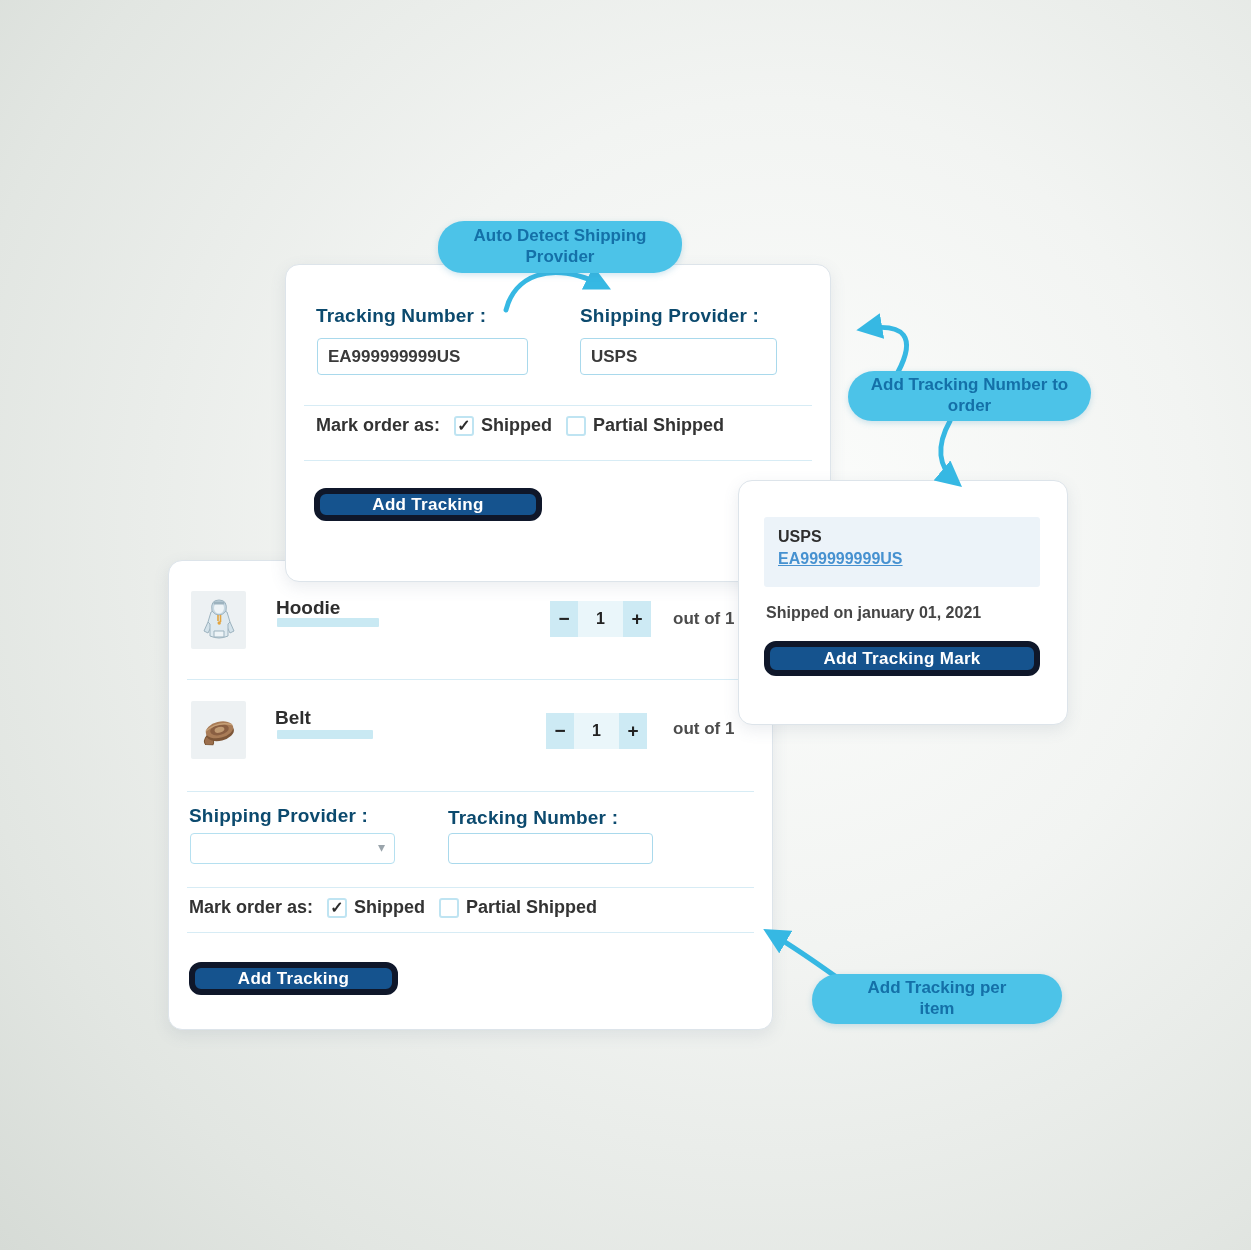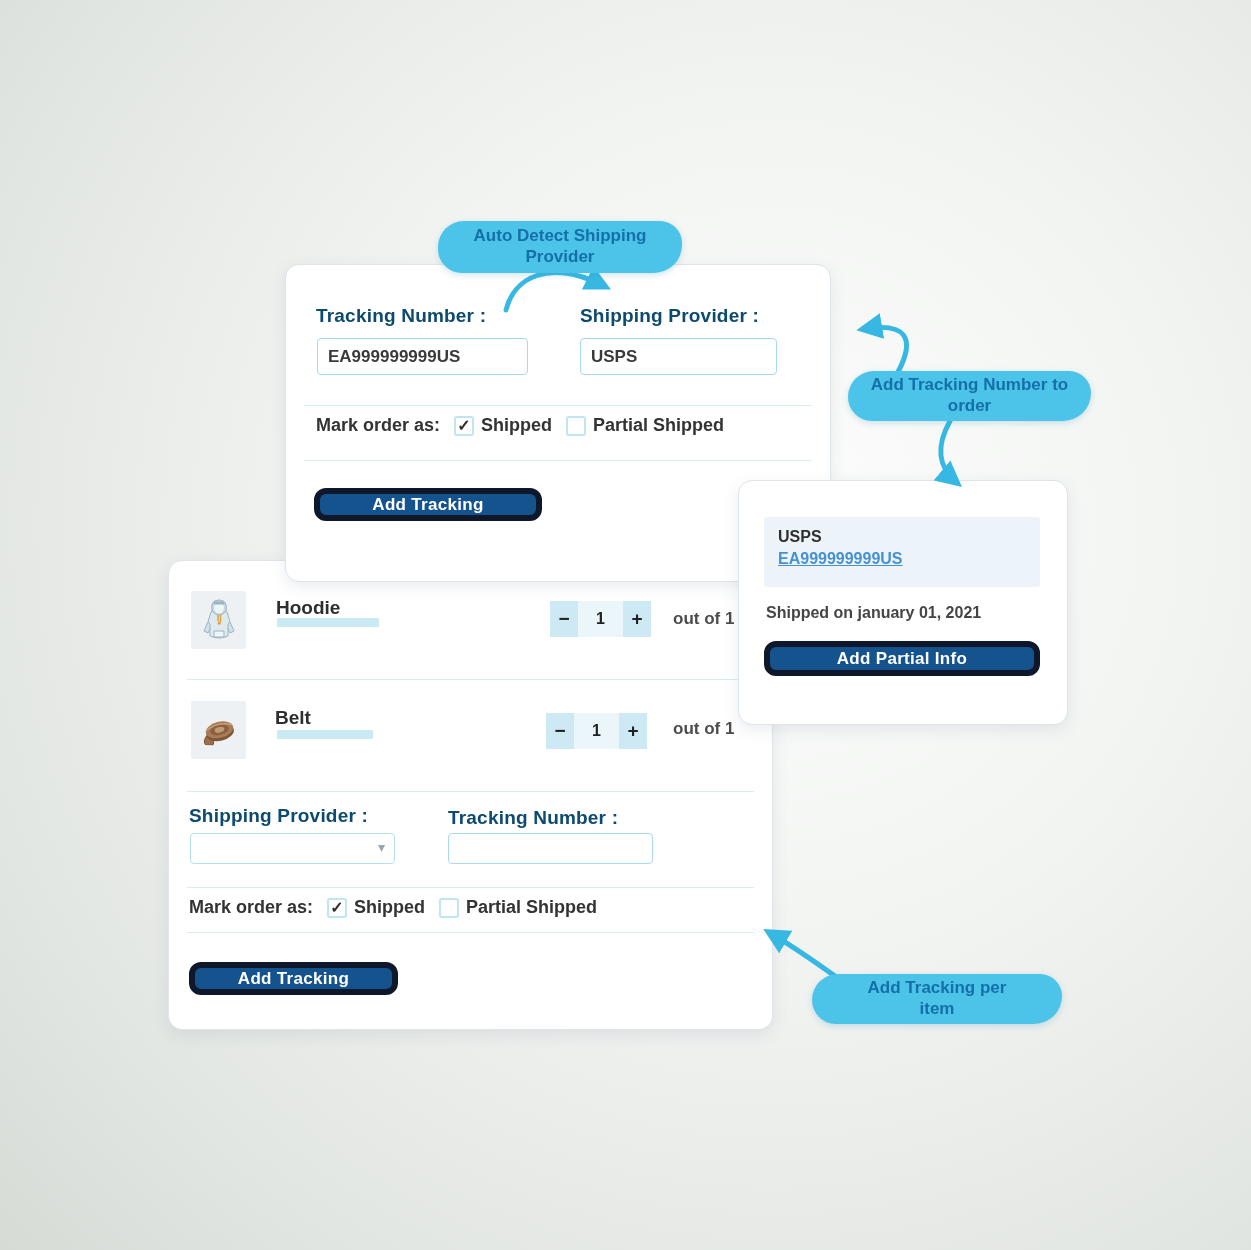--- a/index.html
+++ b/index.html
@@ -176,21 +176,21 @@
 
     <button class="btn-primary" style="left:28px; top:223px; width:228px; height:33px;">Add Tracking</button>
   </div>
 
   <div class="card card-summary">
     <div class="summary-panel">
       <div class="summary-provider">USPS</div>
       <a class="summary-link">EA999999999US</a>
     </div>
     <div class="summary-shipped">Shipped on january 01, 2021</div>
-    <button class="btn-primary" style="left:25px; top:160px; width:276px; height:35px;">Add Partial Info</button>
+    <button class="btn-primary" style="left:25px; top:160px; width:276px; height:35px;">Add Tracking Mark</button>
   </div>
 
   <svg class="arrows">
     <defs>
       <marker id="ah" viewBox="0 0 10 10" refX="7" refY="5" markerWidth="5.2" markerHeight="5.2" orient="auto-start-reverse">
         <path d="M0,0 L10,5 L0,10 z" fill="#36b8e3"></path>
       </marker>
     </defs>
     <path d="M 506 310 C 514 278, 548 258, 604 286" fill="none" stroke="#36b8e3" stroke-width="5" stroke-linecap="round" marker-end="url(#ah)"></path>
     <path d="M 898 372 C 916 338, 906 322, 864 329" fill="none" stroke="#36b8e3" stroke-width="5" stroke-linecap="round" marker-end="url(#ah)"></path>

